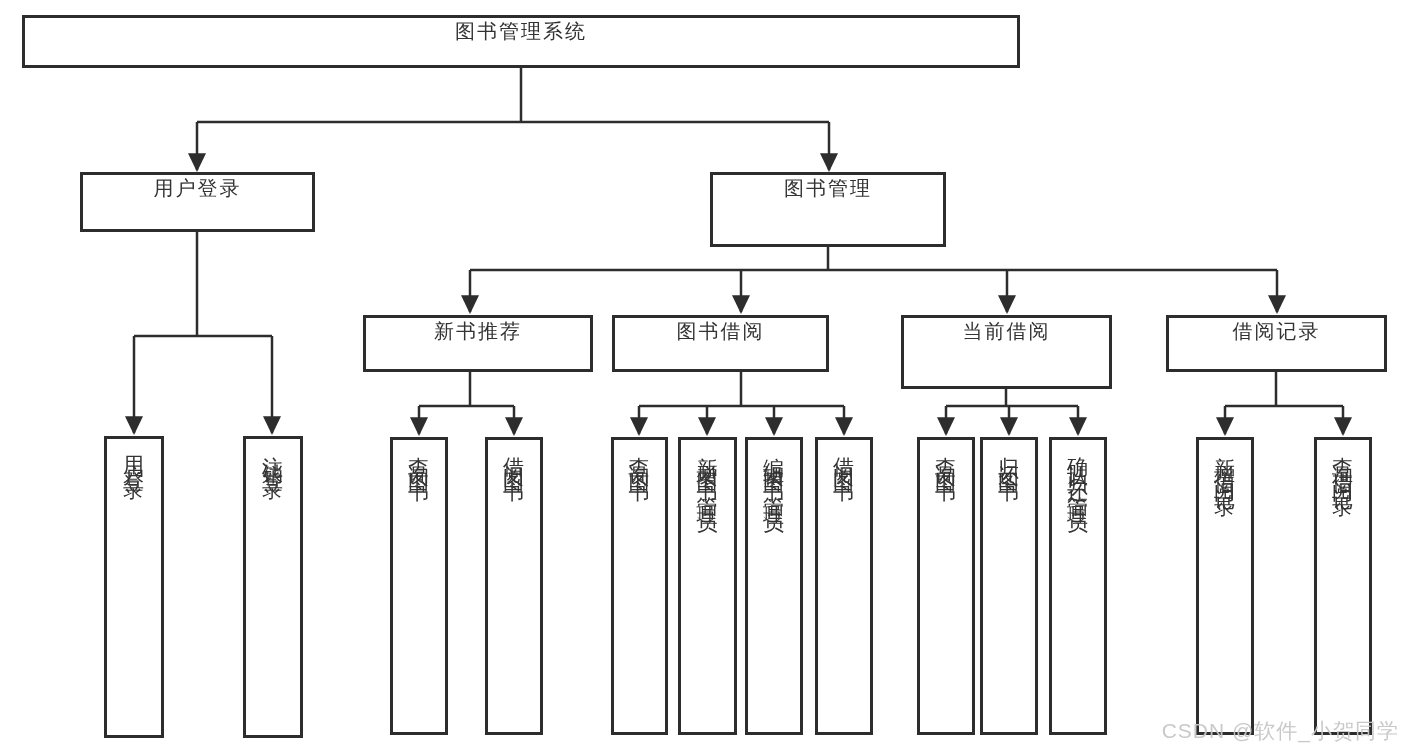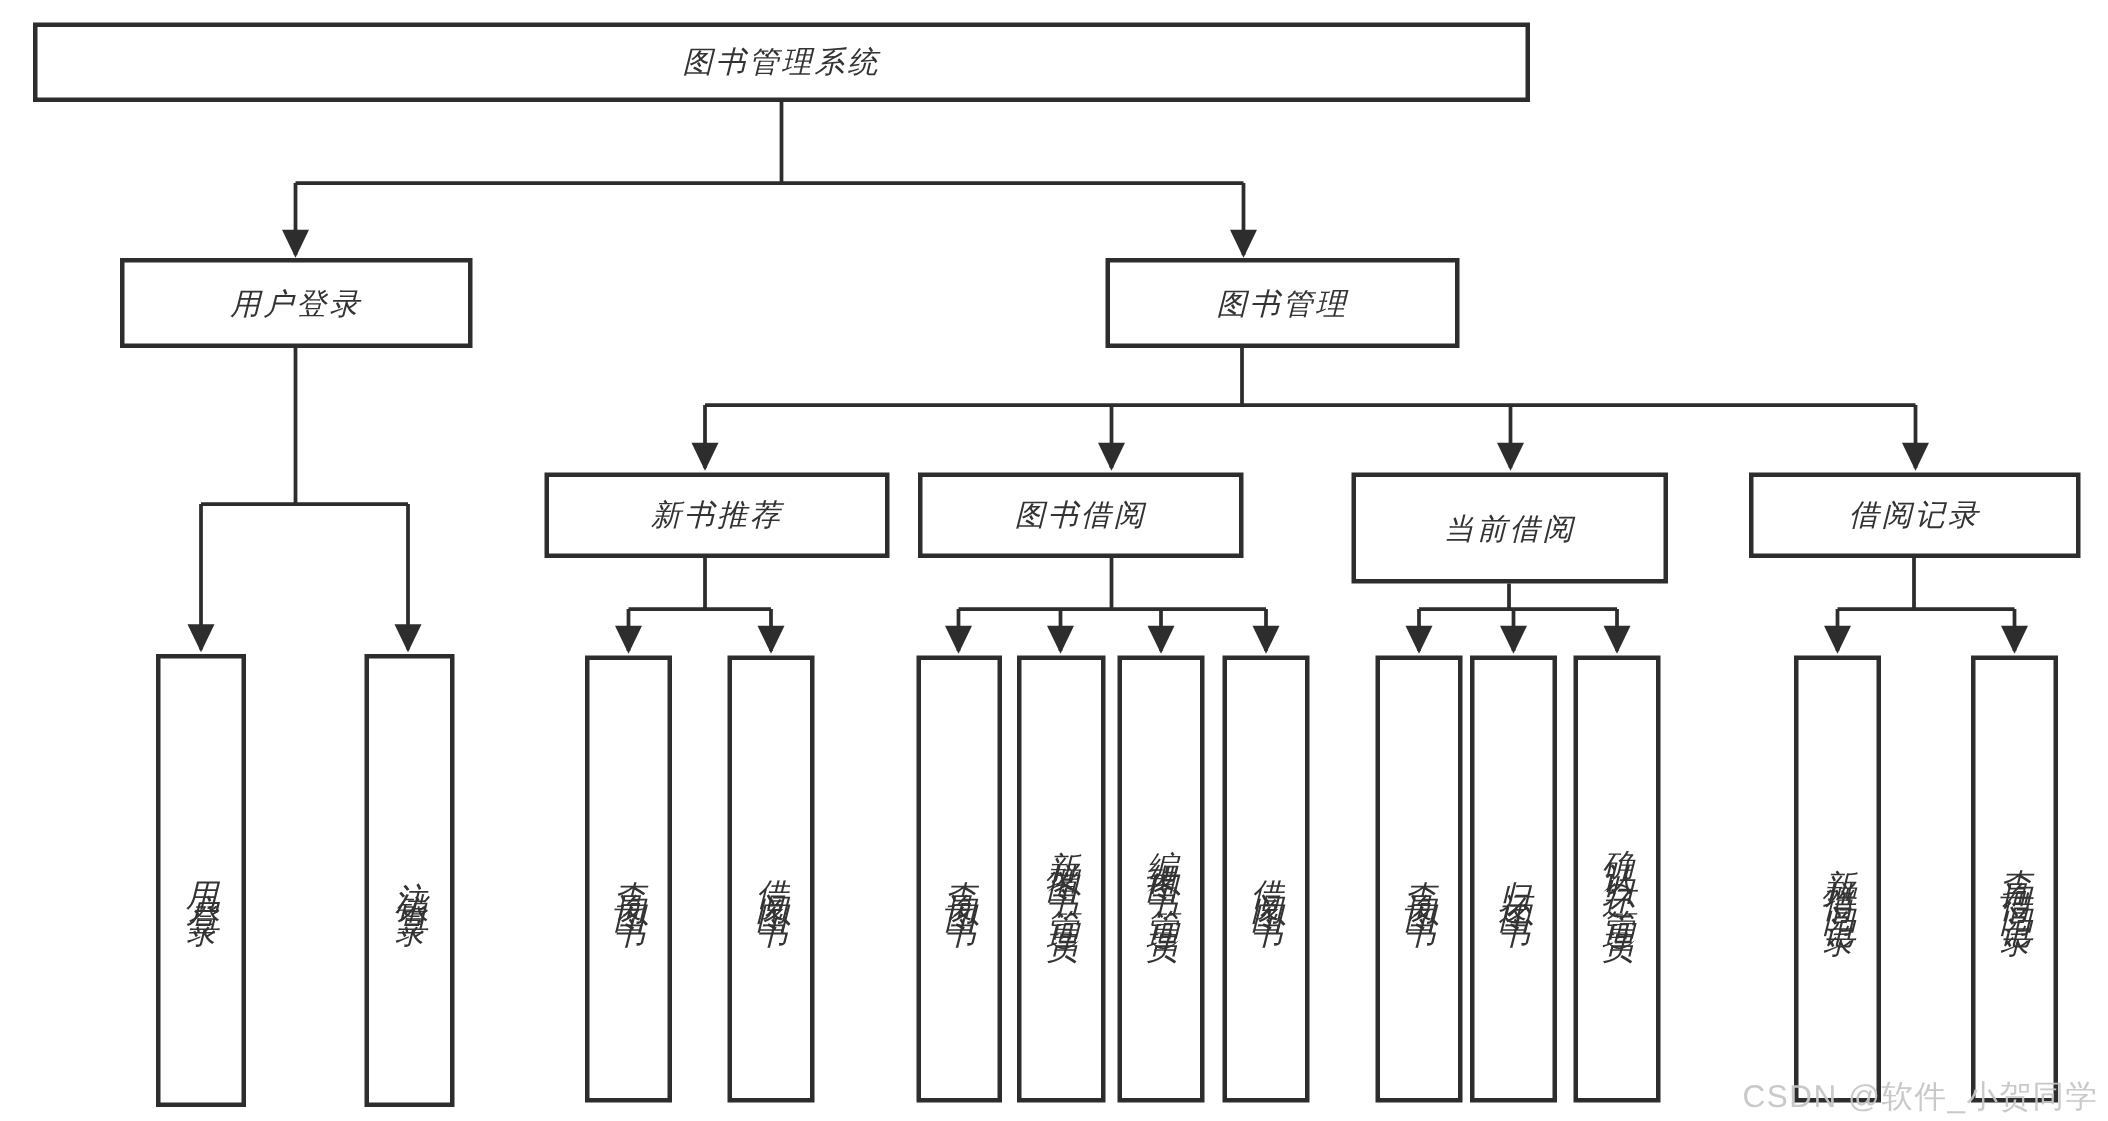--- a/index.html
+++ b/index.html
@@ -8,21 +8,21 @@
     position:relative;width:1405px;height:747px;
     font-family:"Liberation Sans","DejaVu Sans",sans-serif;
     color:#333333;background:#ffffff;
   }
   .edges{position:absolute;left:0;top:0;z-index:1;}
   .ln{stroke:#2d2d2d;stroke-width:2.5;fill:none;}
   .ar{marker-end:url(#arrowhead);}
   .box{
     position:absolute;box-sizing:border-box;z-index:2;
     border:3px solid #2d2d2d;background:#ffffff;
-    display:flex;align-items:center;justify-content:center;font-style:italic;
+    display:flex;align-items:flex-start;justify-content:center;
   }
   .box.h{font-size:20px;letter-spacing:2px;}
   .box.v .vt{
     writing-mode:vertical-rl;text-orientation:mixed;
     font-size:21px;letter-spacing:8px;line-height:1;
     white-space:nowrap;
   }
   .watermark{
     position:absolute;right:6px;bottom:2px;z-index:5;
     font-size:21px;letter-spacing:1px;color:rgba(198,198,198,0.95);
@@ -88,21 +88,21 @@
     </g>
   </svg>
 
   <div class="box h" style="left:22px;top:15px;width:998px;height:53px">
     <span>图书管理系统</span>
   </div>
 
   <div class="box h" style="left:80px;top:172px;width:235px;height:60px">
     <span>用户登录</span>
   </div>
-  <div class="box h" style="left:737px;top:172px;width:236px;height:60px">
+  <div class="box h" style="left:710px;top:172px;width:236px;height:75px">
     <span>图书管理</span>
   </div>
 
   <div class="box h" style="left:363px;top:315px;width:230px;height:57px">
     <span>新书推荐</span>
   </div>
   <div class="box h" style="left:612px;top:315px;width:217px;height:57px">
     <span>图书借阅</span>
   </div>
   <div class="box h" style="left:901px;top:315px;width:211px;height:74px">

